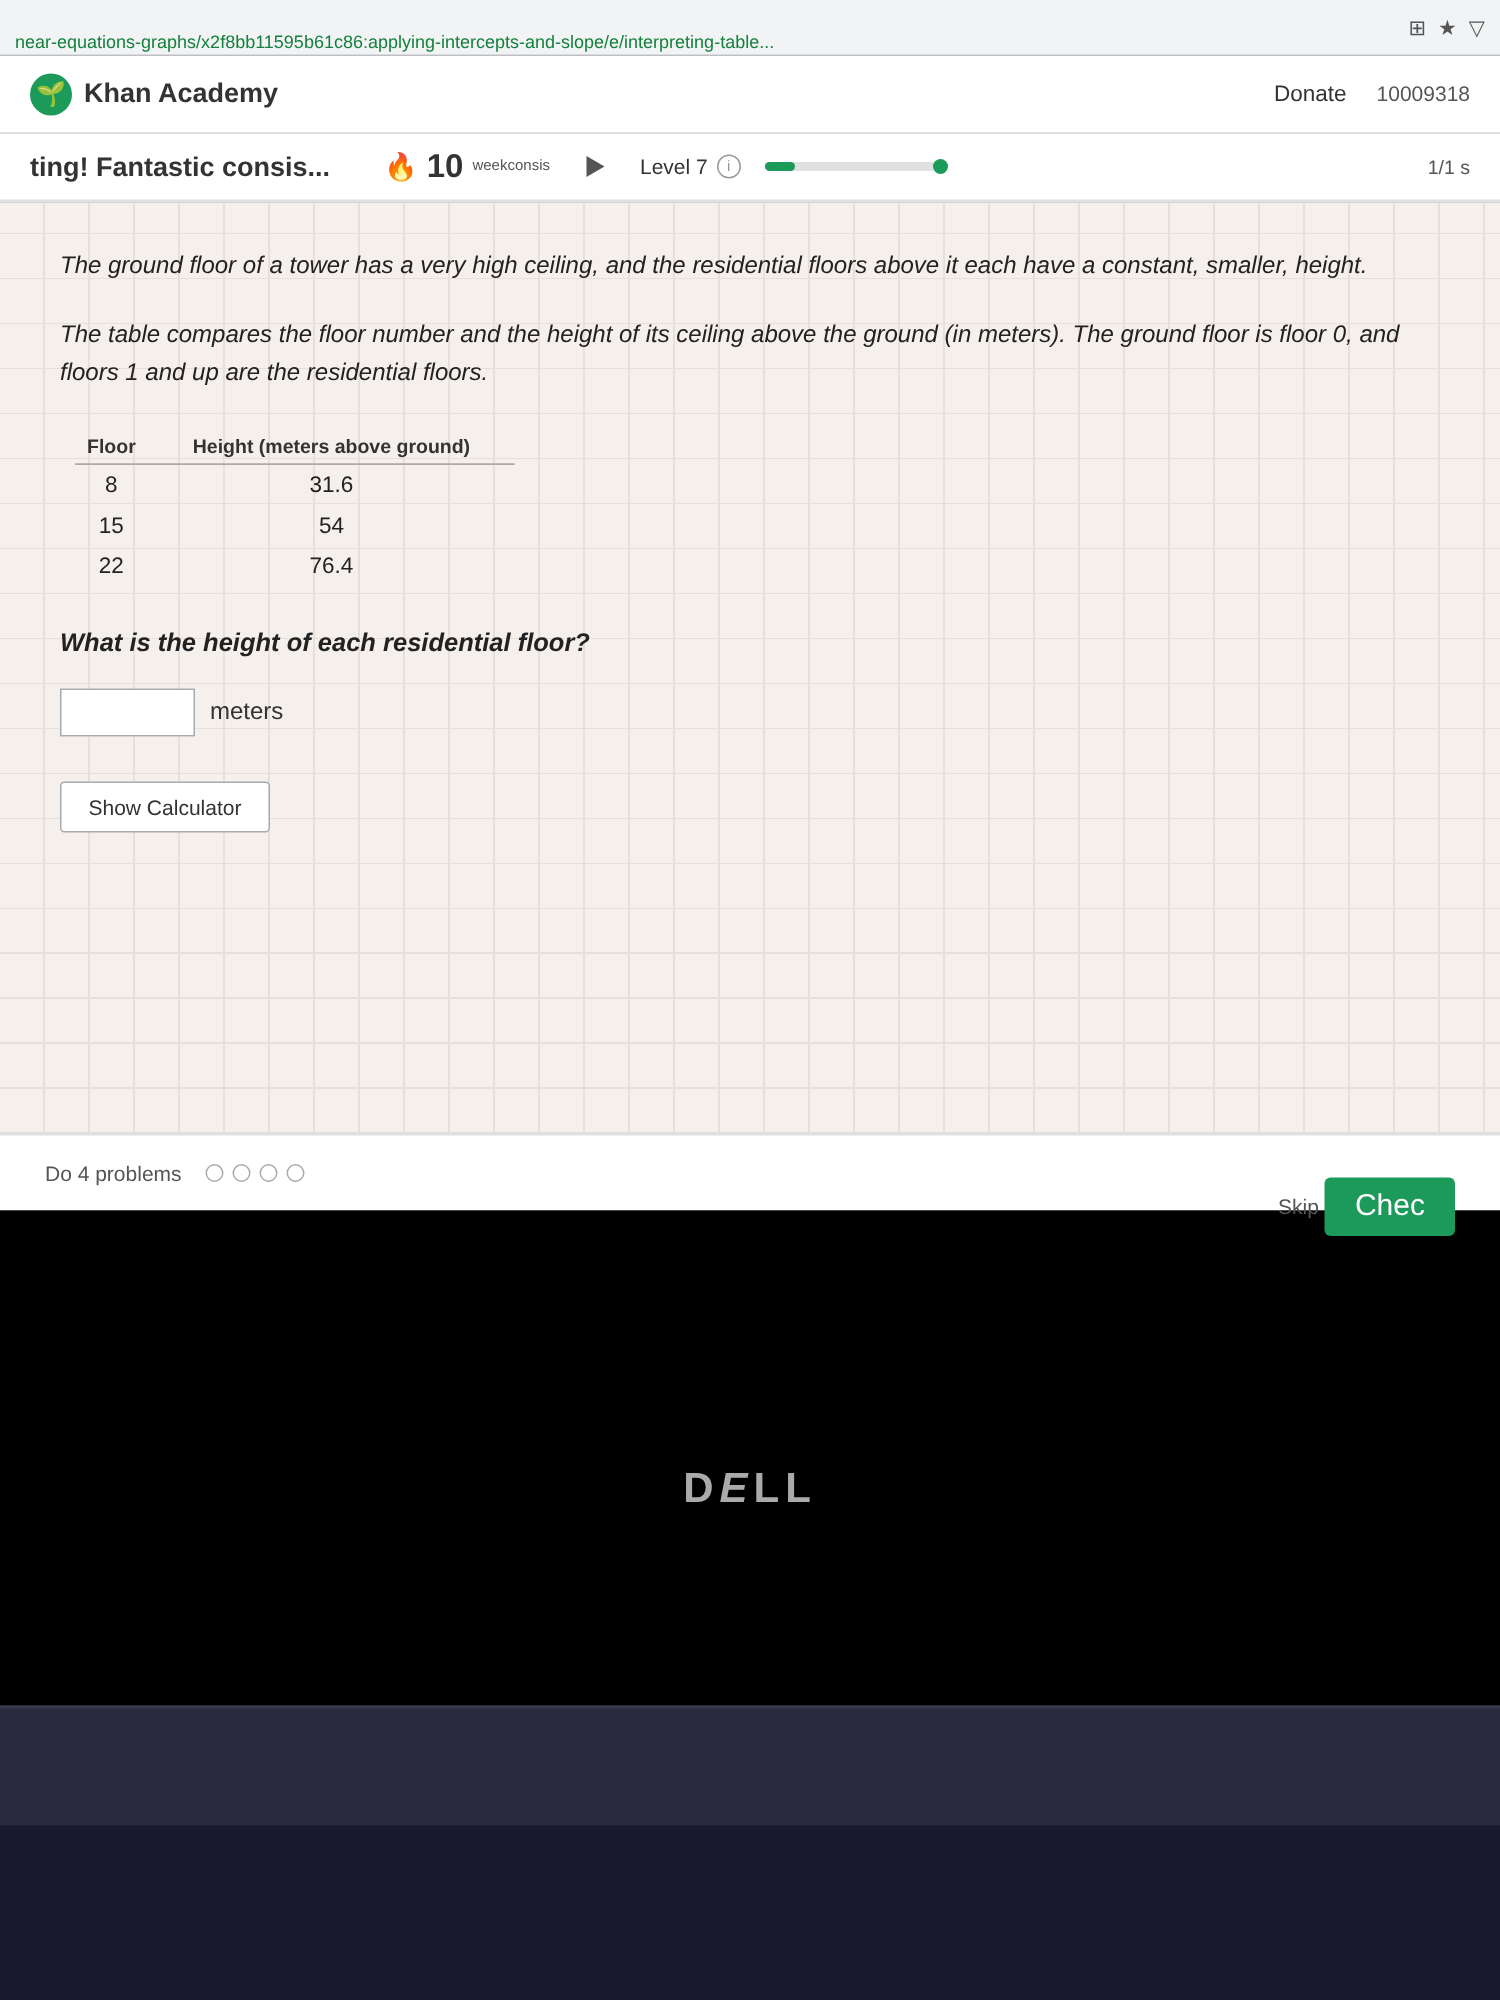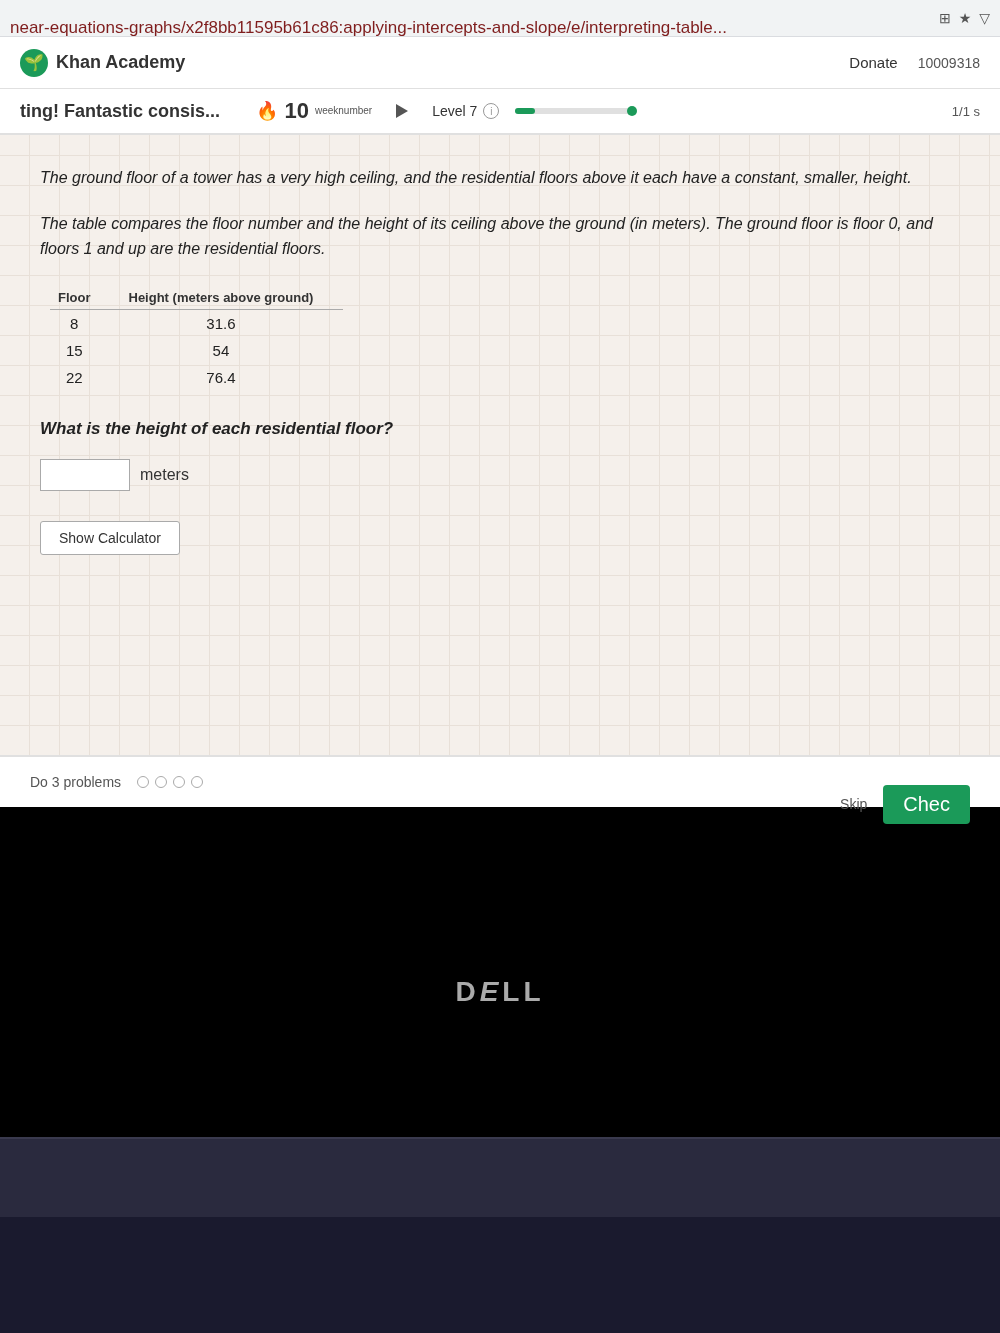--- a/index.html
+++ b/index.html
@@ -21,22 +21,22 @@
     .address-bar {
       display: flex;
       align-items: center;
       padding: 6px 10px;
       background: #f1f3f4;
       height: 36px;
       gap: 8px;
     }
 
     .url-text {
-      font-size: 17px;
-      color: #7f1d1d;
+      font-size: 12px;
+      color: #15803d;
       flex: 1;
       overflow: hidden;
       white-space: nowrap;
       text-overflow: ellipsis;
       margin-top: 20px;
     }
 
     .browser-icons {
       display: flex;
       align-items: center;
@@ -75,21 +75,21 @@
     }
 
     .ka-logo-text {
       font-size: 18px;
       font-weight: 600;
       color: #333;
     }
 
     .ka-header-right {
       display: flex;
-      align-items: flex-end;
+      align-items: flex-start;
       gap: 20px;
     }
 
     .donate-btn {
       font-size: 15px;
       color: #333;
       cursor: pointer;
       text-decoration: none;
       font-weight: normal;
     }
@@ -349,21 +349,21 @@
       width: 12px;
       height: 12px;
       border-radius: 50%;
       border: 1.5px solid #aaa;
       background: white;
     }
 
     .bottom-actions {
       display: flex;
       align-items: center;
-      gap: 16px;
+      gap: 4px;
       margin-top: 44px;
     }
 
     .skip-btn {
       font-size: 14px;
       color: #555;
       cursor: pointer;
       background: none;
       border: none;
     }
@@ -438,21 +438,21 @@
 </div>
 
 <div class="exercise-bar">
   <span class="exercise-title">ting! Fantastic consis...</span>
 
   <div class="streak-area">
     <span class="flame-icon">🔥</span>
     <span class="streak-number">10</span>
     <div class="streak-labels">
       <span>week</span>
-      <span>number</span>
+      <span>consis</span>
     </div>
   </div>
 
   <div class="play-btn"></div>
 
   <div class="level-area">
     <span class="level-text">Level 7</span>
     <div class="level-info-icon">i</div>
   </div>
 
@@ -501,21 +501,21 @@
     <input type="text" class="answer-input" style="">
     <span class="meters-label">meters</span>
   </div>
 
   <button class="show-calculator-btn">Show Calculator</button>
 
 </div>
 
 <div class="bottom-bar">
   <div style="display:flex; align-items:center; gap:8px;">
-    <span class="problems-label">Do 3 problems</span>
+    <span class="problems-label">Do 4 problems</span>
     <div class="progress-dots">
       <div class="dot"></div>
       <div class="dot"></div>
       <div class="dot"></div>
       <div class="dot"></div>
     </div>
   </div>
   <div class="bottom-actions">
     <button class="skip-btn">Skip</button>
     <button class="check-btn">Chec</button>

